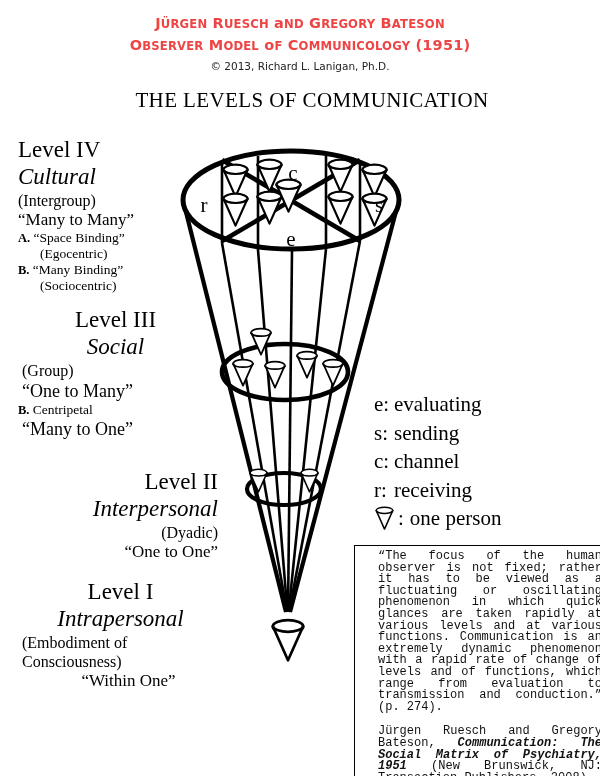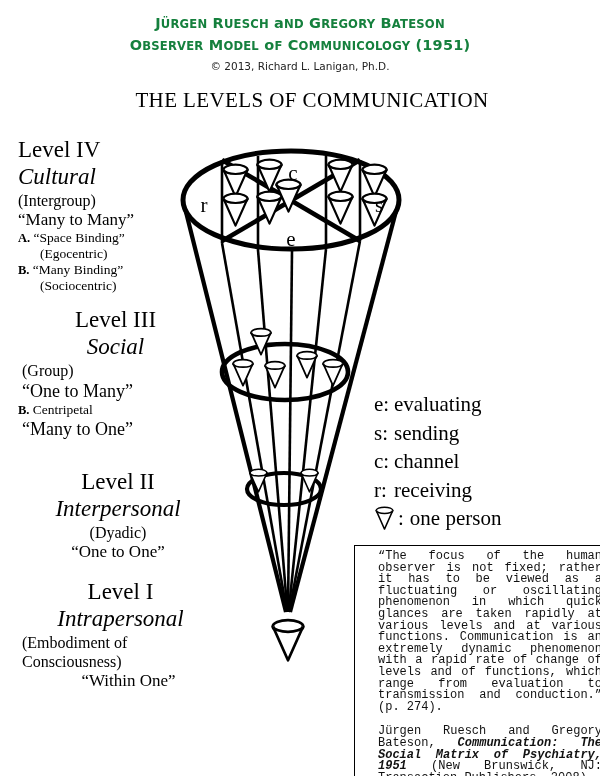--- a/index.html
+++ b/index.html
@@ -7,21 +7,21 @@
     width:600px;height:776px;background:#fff;color:#000;
     font-family:"Liberation Serif",serif;
     position:relative;overflow:hidden;
   }
   .page{position:absolute;inset:0;}
 
   
   .hdr{position:absolute;left:0;right:0;top:14px;text-align:center;}
   .hdr .l1,.hdr .l2{
     font-family:"DejaVu Sans",sans-serif;
-    font-weight:bold;letter-spacing:.2px;color:#15803d;
+    font-weight:bold;letter-spacing:.2px;color:#ef4444;
   }
   .hdr .l1{font-size:14.5px;line-height:19px;}
   .hdr .l2{font-size:14.5px;line-height:19px;margin-top:2px;}
   .hdr .cap{font-size:11.6px;}
   .hdr .l3{
     font-family:"DejaVu Sans",sans-serif;font-size:10.5px;margin-top:4px;color:#222;
   }
   .title{
     position:absolute;left:0;right:0;top:88px;text-align:center;
     font-size:21px;letter-spacing:.4px;padding-left:24px;
@@ -36,21 +36,21 @@
   .lvl .ab{font-size:13.5px;line-height:16px;}
   .lvl .ab b{font-size:12.5px;}
   .lvl .ind{padding-left:22px;font-size:13.5px;line-height:16px;}
 
   #lvl4{top:136px;}
   #lvl4 .num,#lvl4 .nm,#lvl4 .sub,#lvl4 .q{text-align:left;}
   #lvl3{top:306px;}
   #lvl3 .num,#lvl3 .nm{text-align:center;}
   #lvl3 .sub,#lvl3 .q{text-align:left;padding-left:4px;}
   #lvl3 .q{font-size:18px;line-height:22px;}
-  #lvl2{top:468px;width:200px;text-align:center;}
+  #lvl2{top:468px;width:200px;text-align:right;}
   #lvl1{top:578px;width:205px;text-align:center;}
   #lvl1 .sub{text-align:left;padding-left:4px;}
   #lvl1 .q{text-align:center;padding-left:4px;margin-left:12px;}
 
   
   .legend{position:absolute;left:374px;top:390px;font-size:21px;line-height:28.5px;}
   .legend .row{display:flex;align-items:center;height:28.5px;white-space:nowrap;}
   .legend .key{width:20px;display:inline-block;}
   .legend .glyph{width:20px;display:inline-flex;justify-content:center;align-items:center;}
 

